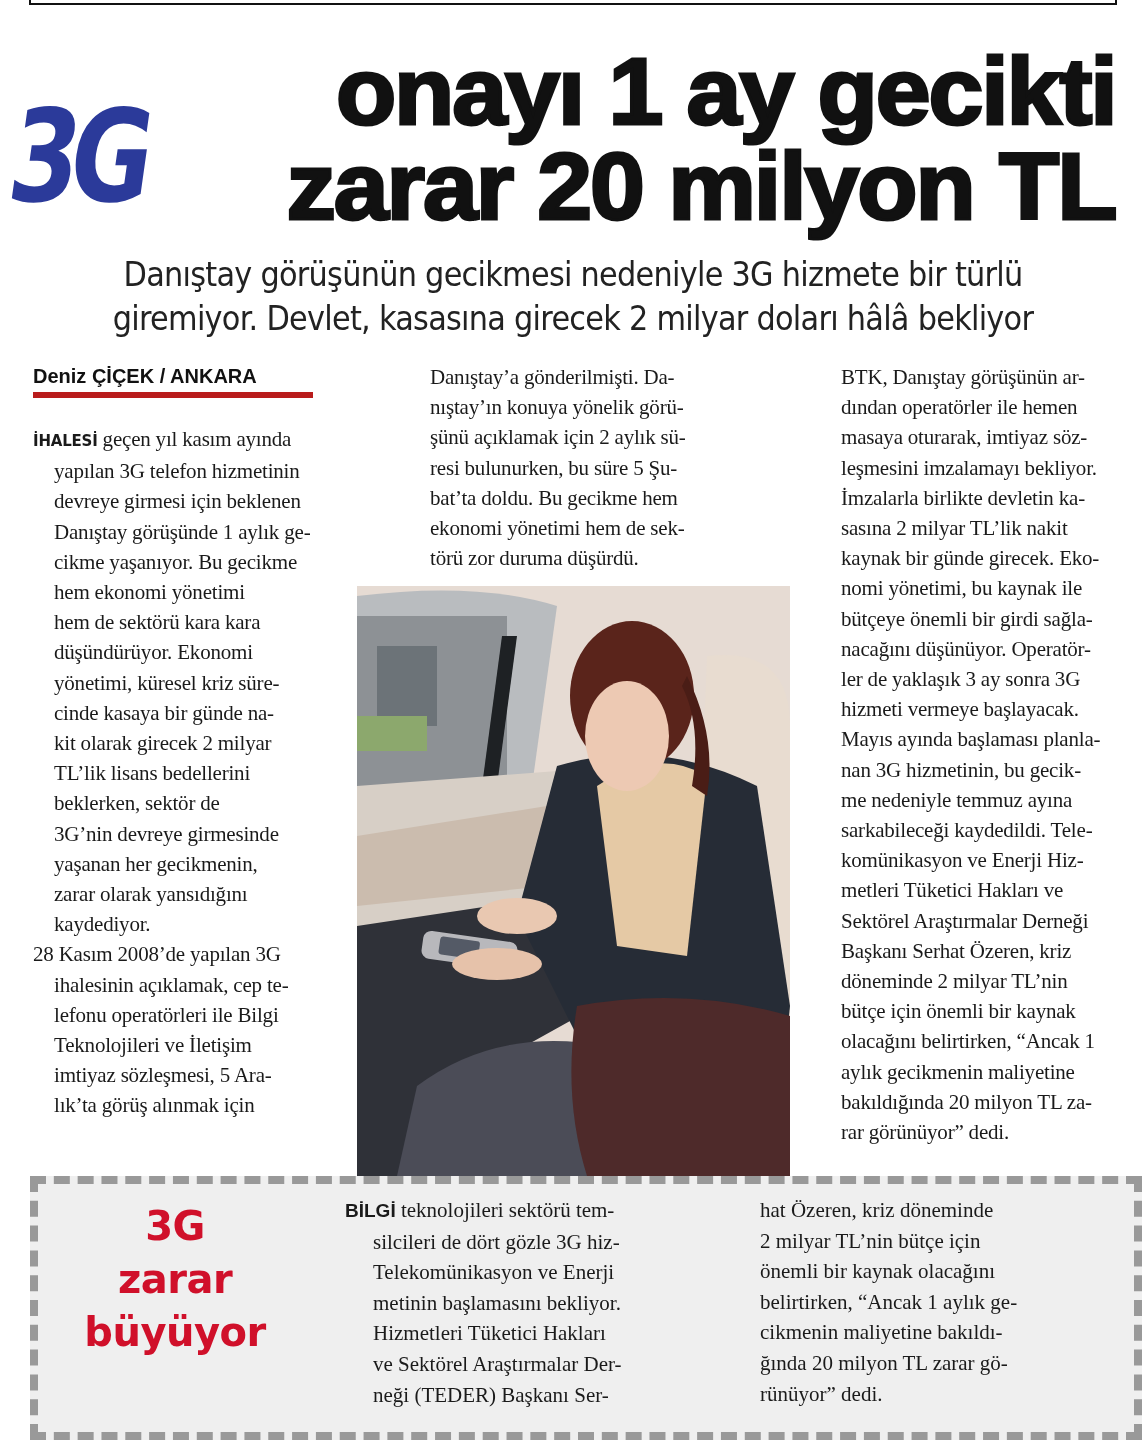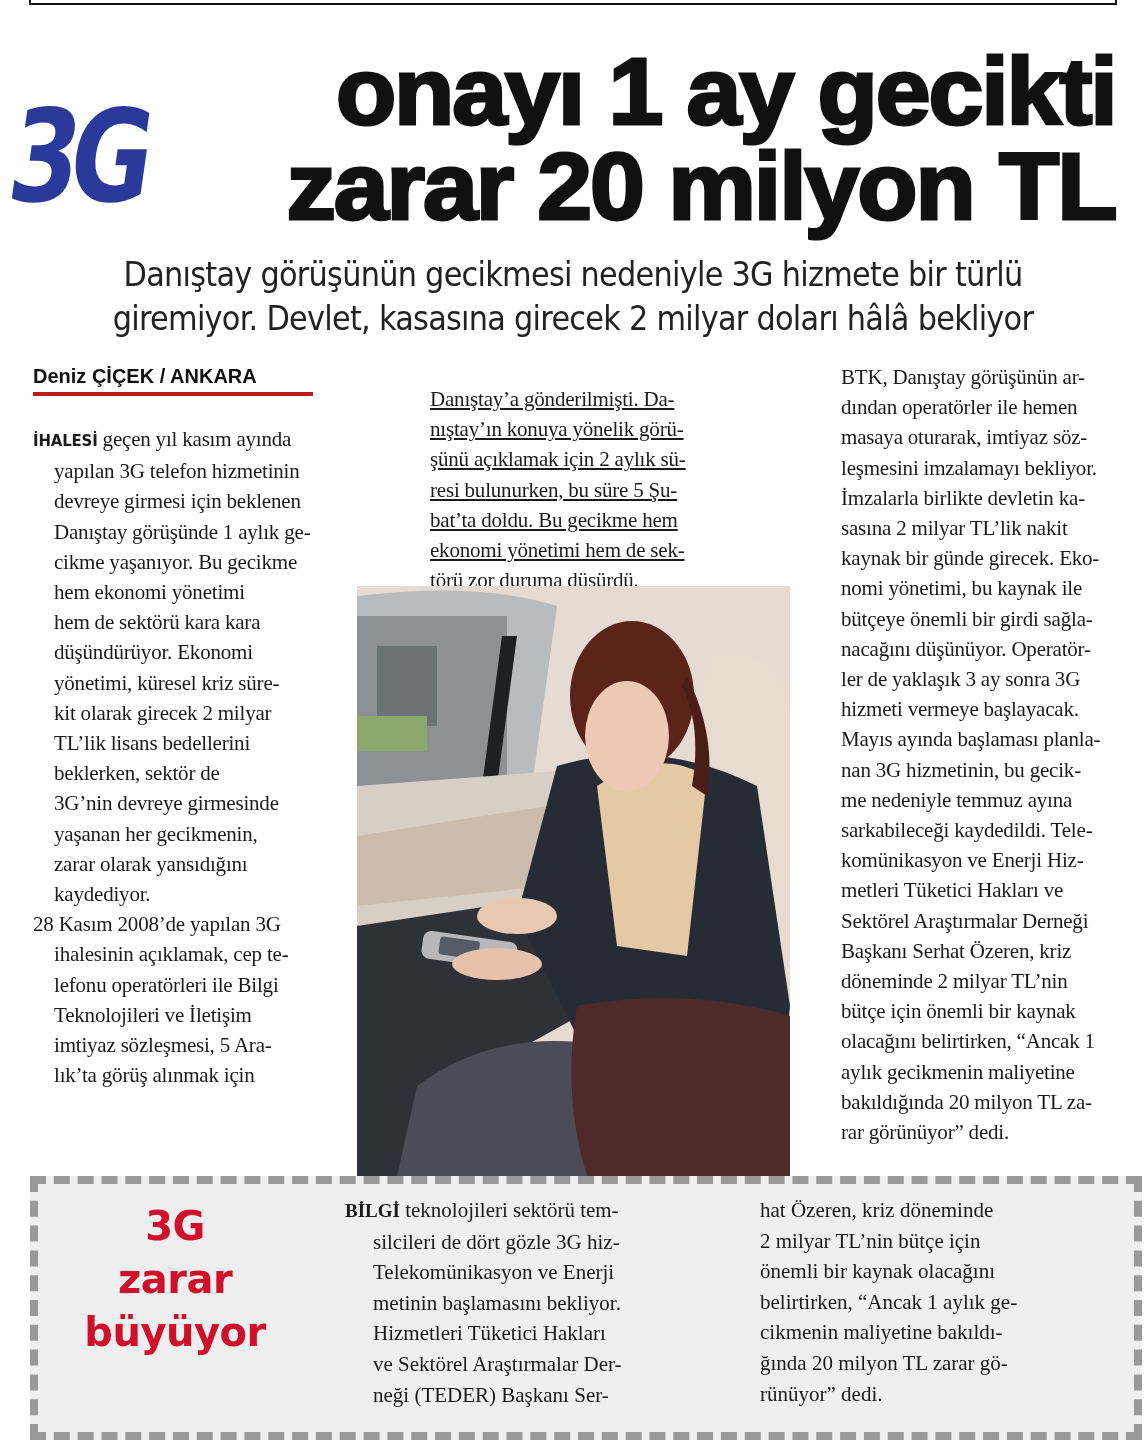--- a/index.html
+++ b/index.html
@@ -27,53 +27,53 @@
 
   .subhead {
     position: absolute; left: 18px; top: 253px; width: 1110px; text-align: center;
     font-family: "DejaVu Sans", sans-serif; font-size: 33px; line-height: 44px; color: #222;
     letter-spacing: -0.8px; transform: scaleX(0.92); transform-origin: center top;
   }
 
   .byline {
     position: absolute; left: 33px; top: 365px; width: 280px;
     font-family: "Liberation Sans", sans-serif; font-weight: bold; font-size: 20px;
-    color: #111; border-bottom: 4px solid #b91c1c; padding-bottom: 4px; white-space: nowrap;
+    color: #111; border-bottom: 6px solid #b91c1c; padding-bottom: 4px; white-space: nowrap;
   }
 
   .col {
     position: absolute; font-size: 21px; line-height: 30.2px; color: #1a1a1a;
     white-space: nowrap; letter-spacing: -0.2px;
   }
   .col p { margin: 0; }
   .col .ind { padding-left: 21px; }
   .col .lead { font-family: "DejaVu Sans", sans-serif; font-weight: bold; font-size: 15px; }
 
   .col-1 { left: 33px; top: 424px; width: 320px; }
-  .col-2 { left: 430px; top: 384px; width: 330px; text-decoration: underline; }
+  .col-2 { left: 430px; top: 362px; width: 330px; }
   .col-3 { left: 805px; top: 362px; width: 330px; margin-left: 36px; }
 
   .photo {
     position: absolute; left: 357px; top: 586px; width: 433px; height: 590px; overflow: hidden;
     background: linear-gradient(180deg, #e9dfd9 0%, #e4d6cc 40%, #d9c7bd 70%, #cbb8ae 100%);
   }
 
   .box {
     position: absolute; left: 30px; top: 1176px; width: 1112px; height: 264px;
     background: #efefef; border: 8px dashed #999; 
   }
   .box-title {
     position: absolute; left: 40px; top: 1200px; width: 270px; text-align: center;
     font-family: "DejaVu Sans", sans-serif; font-weight: bold; color: #d0102a;
     font-size: 40px; line-height: 53px; letter-spacing: -0.5px;
   }
   .box-col { position: absolute; font-size: 21px; line-height: 30.6px; color: #1a1a1a; white-space: nowrap; }
   .box-col p { margin: 0; }
   .box-col .ind { padding-left: 28px; }
-  .box-col .lead { font-family: Liberation Serif, serif; font-weight: bold; font-size: 19px; }
+  .box-col .lead { font-family: Liberation Sans, sans-serif; font-weight: bold; font-size: 19px; }
   .box-col-1 { left: 345px; top: 1195px; width: 390px; }
   .box-col-2 { left: 760px; top: 1195px; width: 370px; }
 </style>
 </head>
 <body>
 
 <div class="top-rule"></div>
 
 <div class="headline">
   <div class="logo-3g">3G</div>
@@ -91,20 +91,21 @@
 <div class="col col-1">
   <p><span class="lead">İHALESİ</span><span> geçen yıl kasım ayında</span></p>
   <p class="ind">yapılan 3G telefon hizmetinin</p>
   <p class="ind">devreye girmesi için beklenen</p>
   <p class="ind">Danıştay görüşünde 1 aylık ge-</p>
   <p class="ind">cikme yaşanıyor. Bu gecikme</p>
   <p class="ind">hem ekonomi yönetimi</p>
   <p class="ind">hem de sektörü kara kara</p>
   <p class="ind">düşündürüyor. Ekonomi</p>
   <p class="ind">yönetimi, küresel kriz süre-</p>
+  <p class="ind">cinde kasaya bir günde na-</p>
   <p class="ind">kit olarak girecek 2 milyar</p>
   <p class="ind">TL’lik lisans bedellerini</p>
   <p class="ind">beklerken, sektör de</p>
   <p class="ind">3G’nin devreye girmesinde</p>
   <p class="ind">yaşanan her gecikmenin,</p>
   <p class="ind">zarar olarak yansıdığını</p>
   <p class="ind">kaydediyor.</p>
   <p>28 Kasım 2008’de yapılan 3G</p>
   <p class="ind">ihalesinin açıklamak, cep te-</p>
   <p class="ind">lefonu operatörleri ile Bilgi</p>

